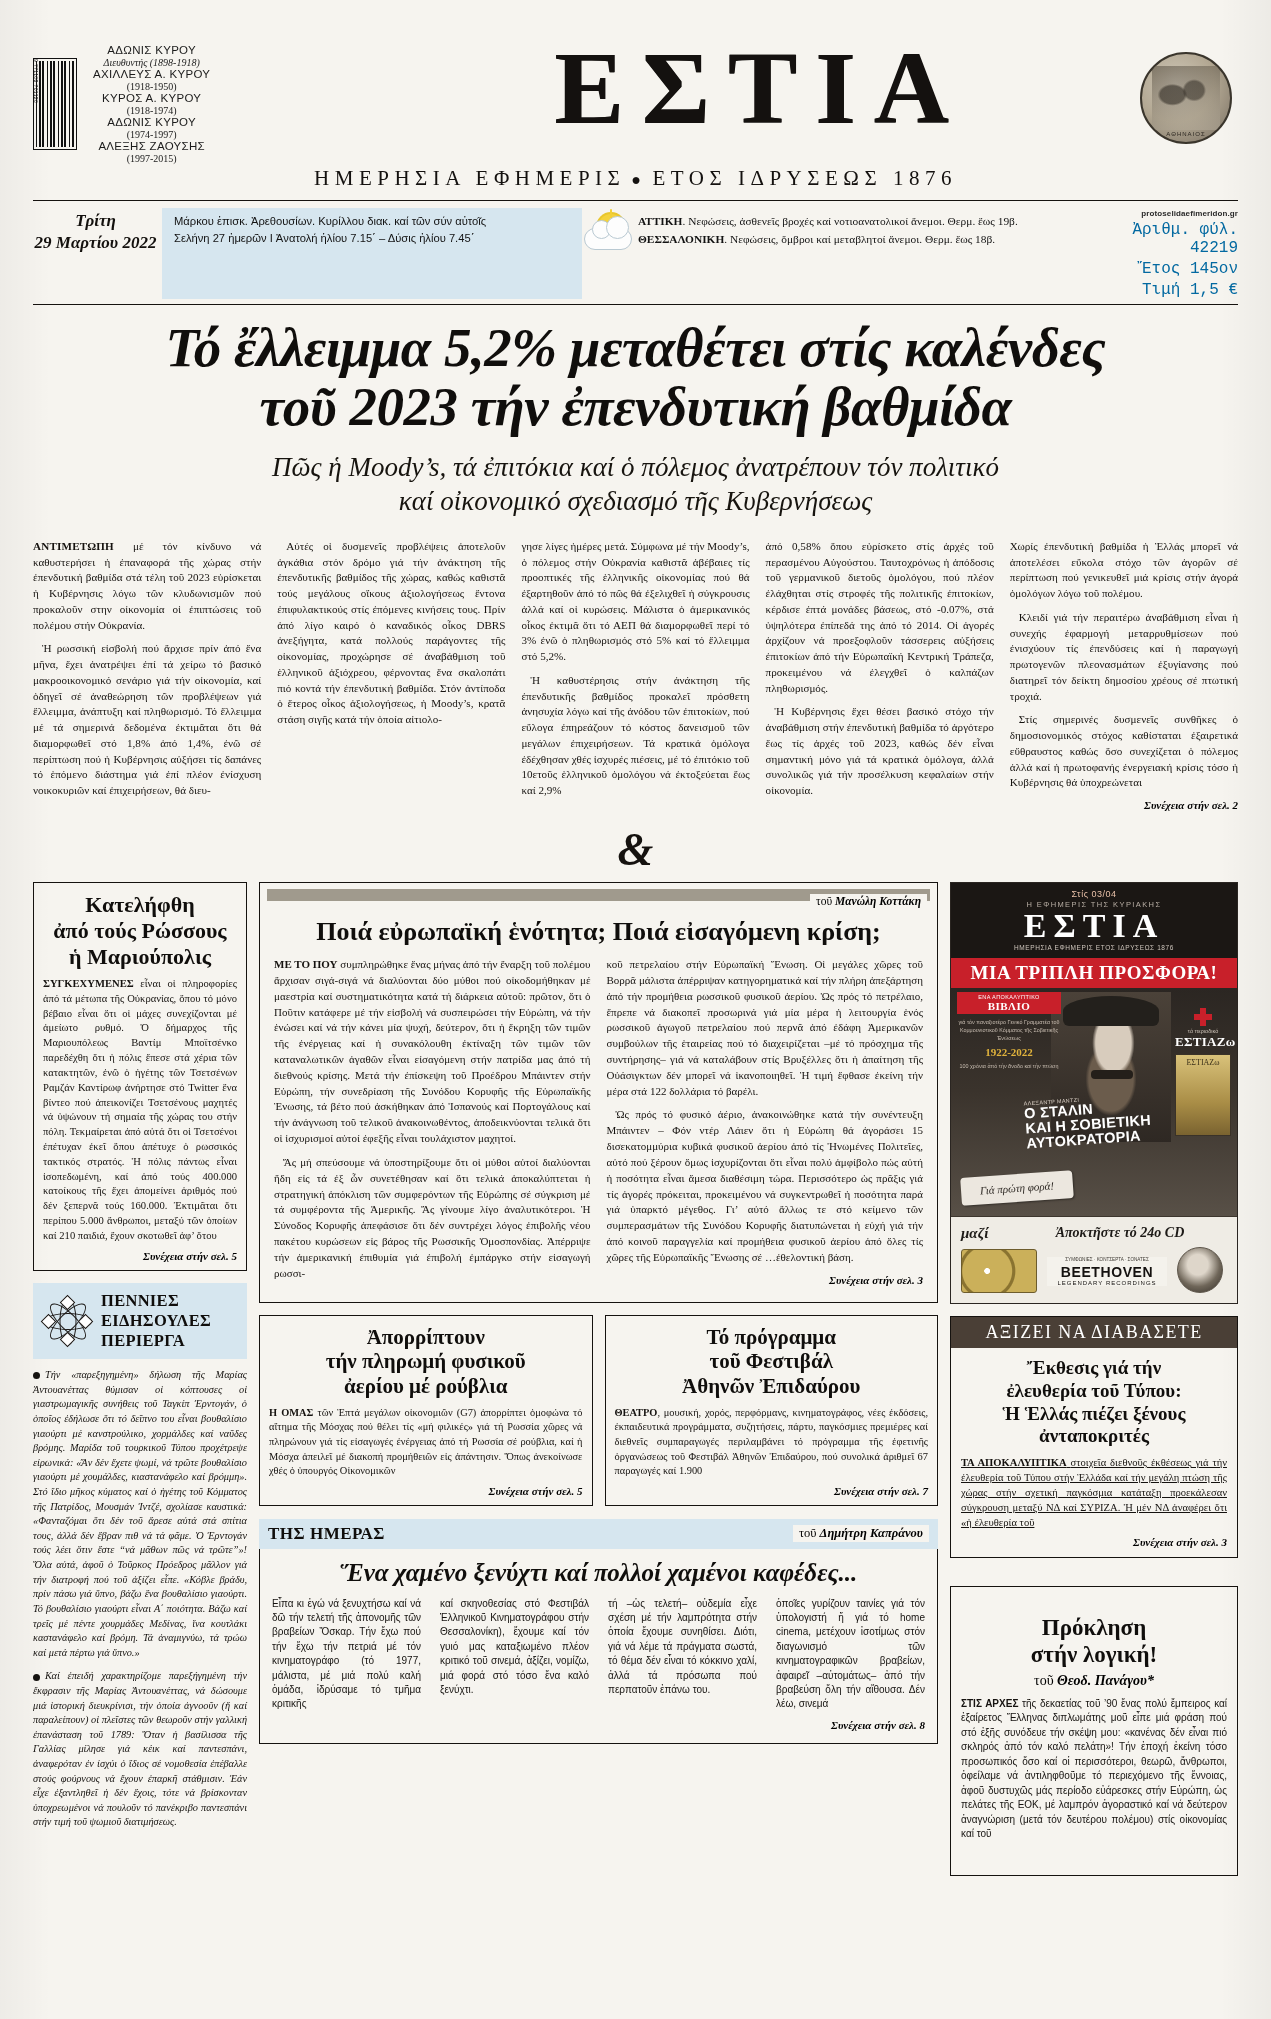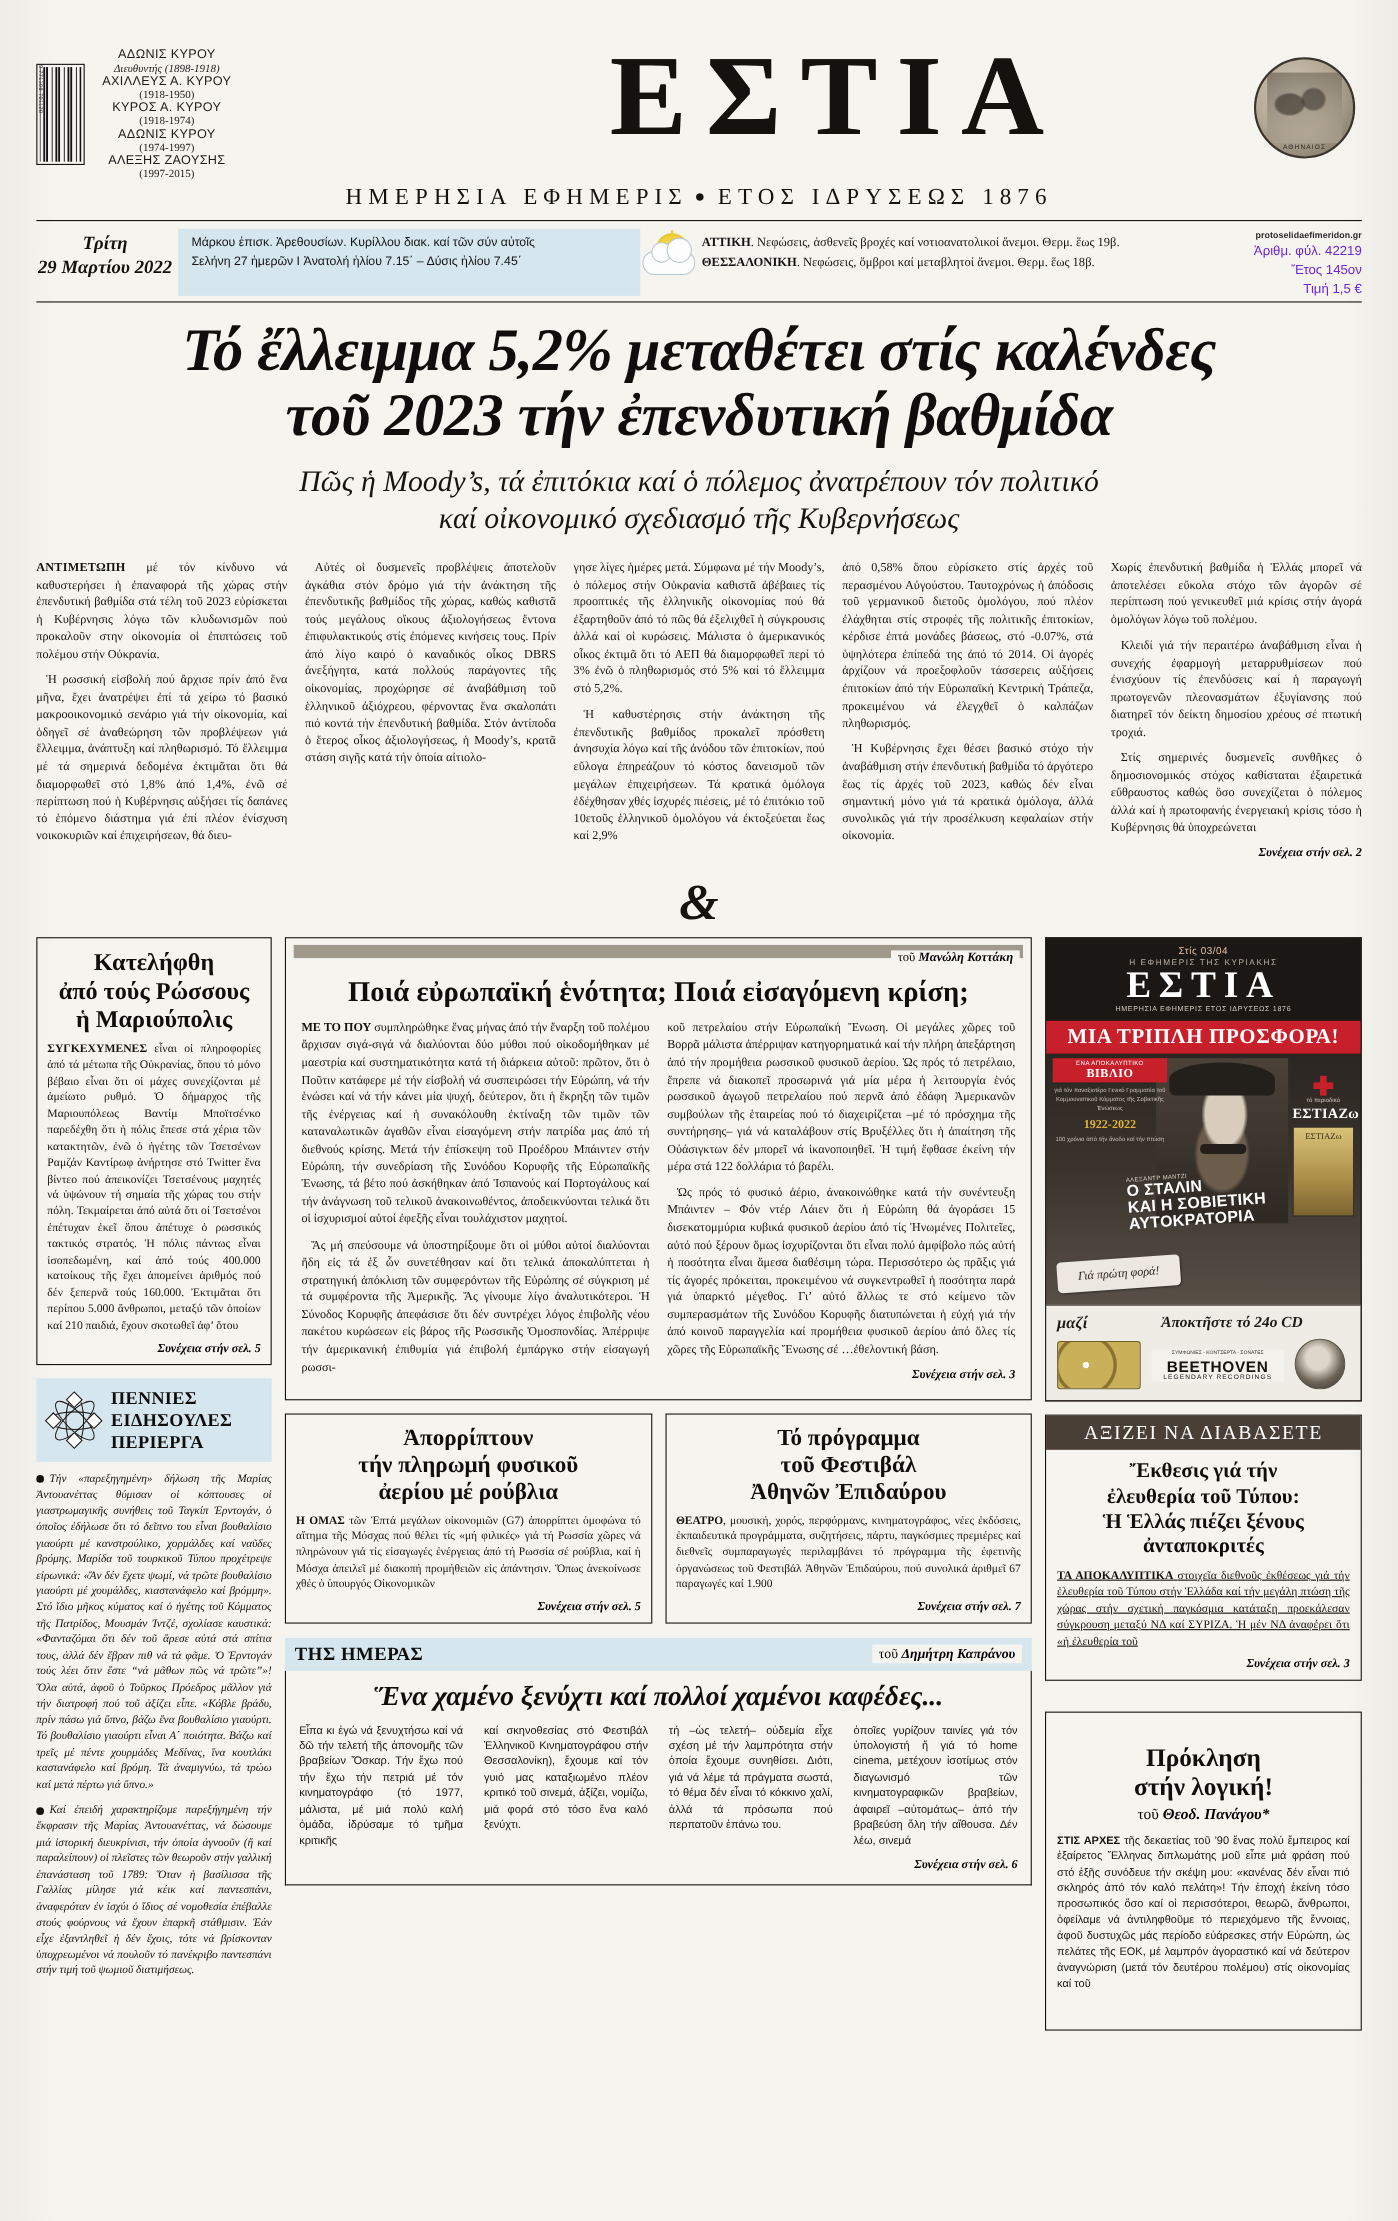--- a/index.html
+++ b/index.html
@@ -69,21 +69,21 @@
     box-shadow:0 0 0 2px #e9c62c;}
   .sun i{position:absolute;left:50%;top:50%;width:2px;height:36px;background:#f2cf36;margin:-18px 0 0 -1px;border-radius:2px;}
   .cloud{position:absolute;left:2px;top:20px;width:46px;height:20px;background:#fdfdfd;border:1.5px solid #b9c9d2;border-radius:12px;}
   .cloud:before{content:"";position:absolute;left:7px;top:-9px;width:17px;height:17px;background:#fdfdfd;border:1.5px solid #b9c9d2;border-radius:50%;}
   .cloud:after{content:"";position:absolute;left:21px;top:-13px;width:21px;height:21px;background:#fdfdfd;border:1.5px solid #b9c9d2;border-radius:50%;}
   .ib-weather{width:450px;padding-top:4px;line-height:1.6;}
   .ib-weather div{font-family:"Liberation Serif",serif;font-size:11.4px;color:#131313;}
   .ib-weather b{font-family:"Liberation Serif",serif;font-weight:700;}
   .ib-issue{width:150px;text-align:right;padding-top:1px;}
   .ib-issue .site{font-family:"Liberation Sans",sans-serif;font-weight:700;font-size:8px;color:#2b2b2b;letter-spacing:.1px;}
-  .ib-issue .l{font-family:Liberation Sans, sans-serif;font-size:12px;color:#6d28d9;margin-top:3px;}
+  .ib-issue .l{font-family:Liberation Mono, monospace;font-size:16px;color:#0369a1;margin-top:3px;}
   .rule-after-info{border-top:1.2px solid #15120f;margin-top:5px;}
 
   
   .headline{
     text-align:center;margin-top:14px;
     font-family:"Liberation Serif",serif;font-weight:700;font-style:italic;
     font-size:55px;line-height:1.07;color:#100e0c;letter-spacing:-0.5px;
   }
   .headline span{display:block;}
   .deck{
@@ -431,21 +431,21 @@
                   <p class="first">Εἶπα κι ἐγώ νά ξενυχτήσω καί νά δῶ τήν τελετή τῆς ἀπονομῆς τῶν βραβείων Ὄσκαρ. Τήν ἔχω πού τήν ἔχω τήν πετριά μέ τόν κινηματογράφο (τό 1977, μάλιστα, μέ μιά πολύ καλή ὁμάδα, ἱδρύσαμε τό τμῆμα κριτικῆς</p>
                 </div>
             <div class="c">
                   <p class="first">καί σκηνοθεσίας στό Φεστιβάλ Ἑλληνικοῦ Κινηματογράφου στήν Θεσσαλονίκη), ἔχουμε καί τόν γυιό μας καταξιωμένο πλέον κριτικό τοῦ σινεμά, ἀξίζει, νομίζω, μιά φορά στό τόσο ἕνα καλό ξενύχτι.</p>
                 </div>
             <div class="c">
                   <p class="first">τή –ὡς τελετή– οὐδεμία εἶχε σχέση μέ τήν λαμπρότητα στήν ὁποία ἔχουμε συνηθίσει. Διότι, γιά νά λέμε τά πράγματα σωστά, τό θέμα δέν εἶναι τό κόκκινο χαλί, ἀλλά τά πρόσωπα πού περπατοῦν ἐπάνω του.</p>
                 </div>
             <div class="c">
               <p class="first">ὁποῖες γυρίζουν ταινίες γιά τόν ὑπολογιστή ἤ γιά τό home cinema, μετέχουν ἰσοτίμως στόν διαγωνισμό τῶν κινηματογραφικῶν βραβείων, ἀφαιρεῖ –αὐτομάτως– ἀπό τήν βραβεύση ὅλη τήν αἴθουσα. Δέν λέω, σινεμά</p>
-              <span class="cont">Συνέχεια στήν σελ. 6</span>
+              <span class="cont">Συνέχεια στήν σελ. 8</span>
             </div>
           </div>
         </div>
       </div>
     </div>
 
     <div class="col-right">
       <div class="ad">
         <div class="ad-top">
           <div class="ad-date">Στίς 03/04</div>

